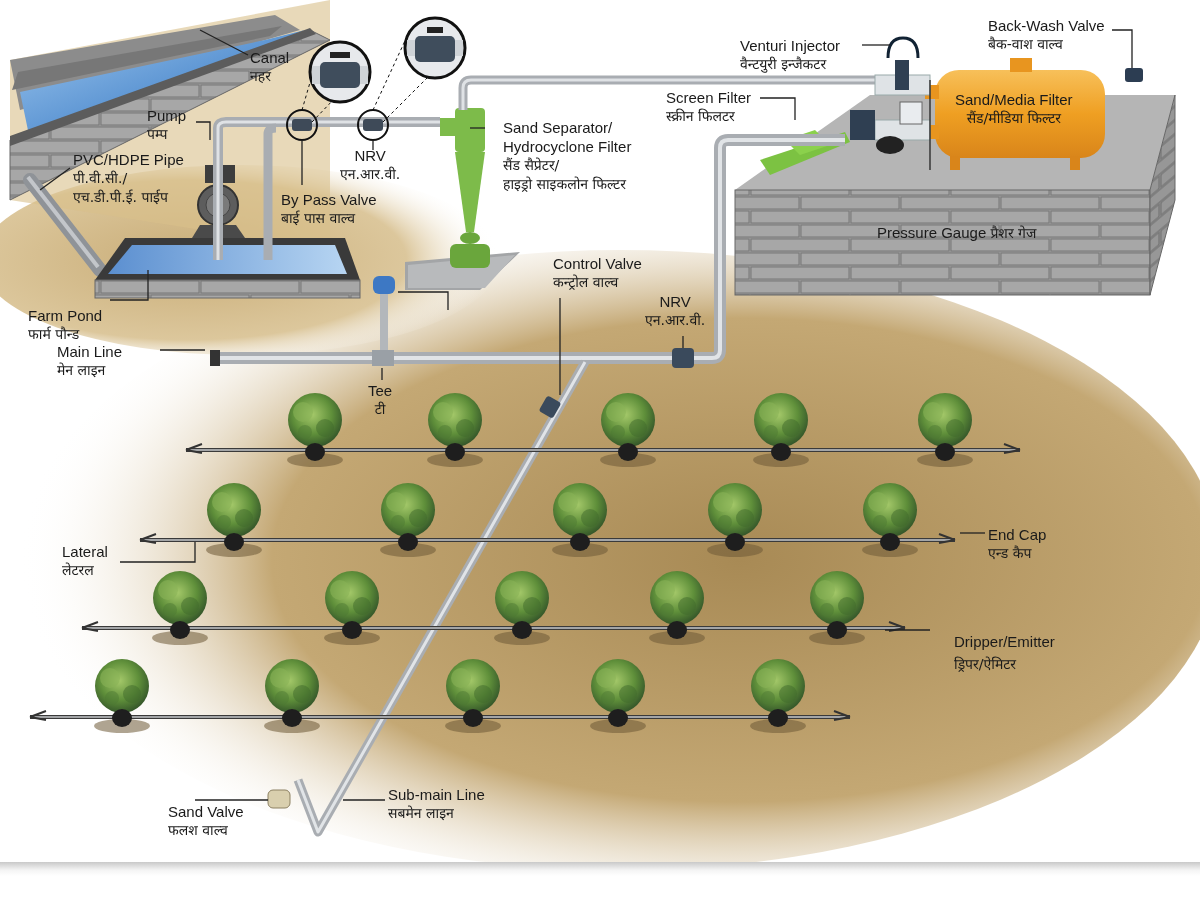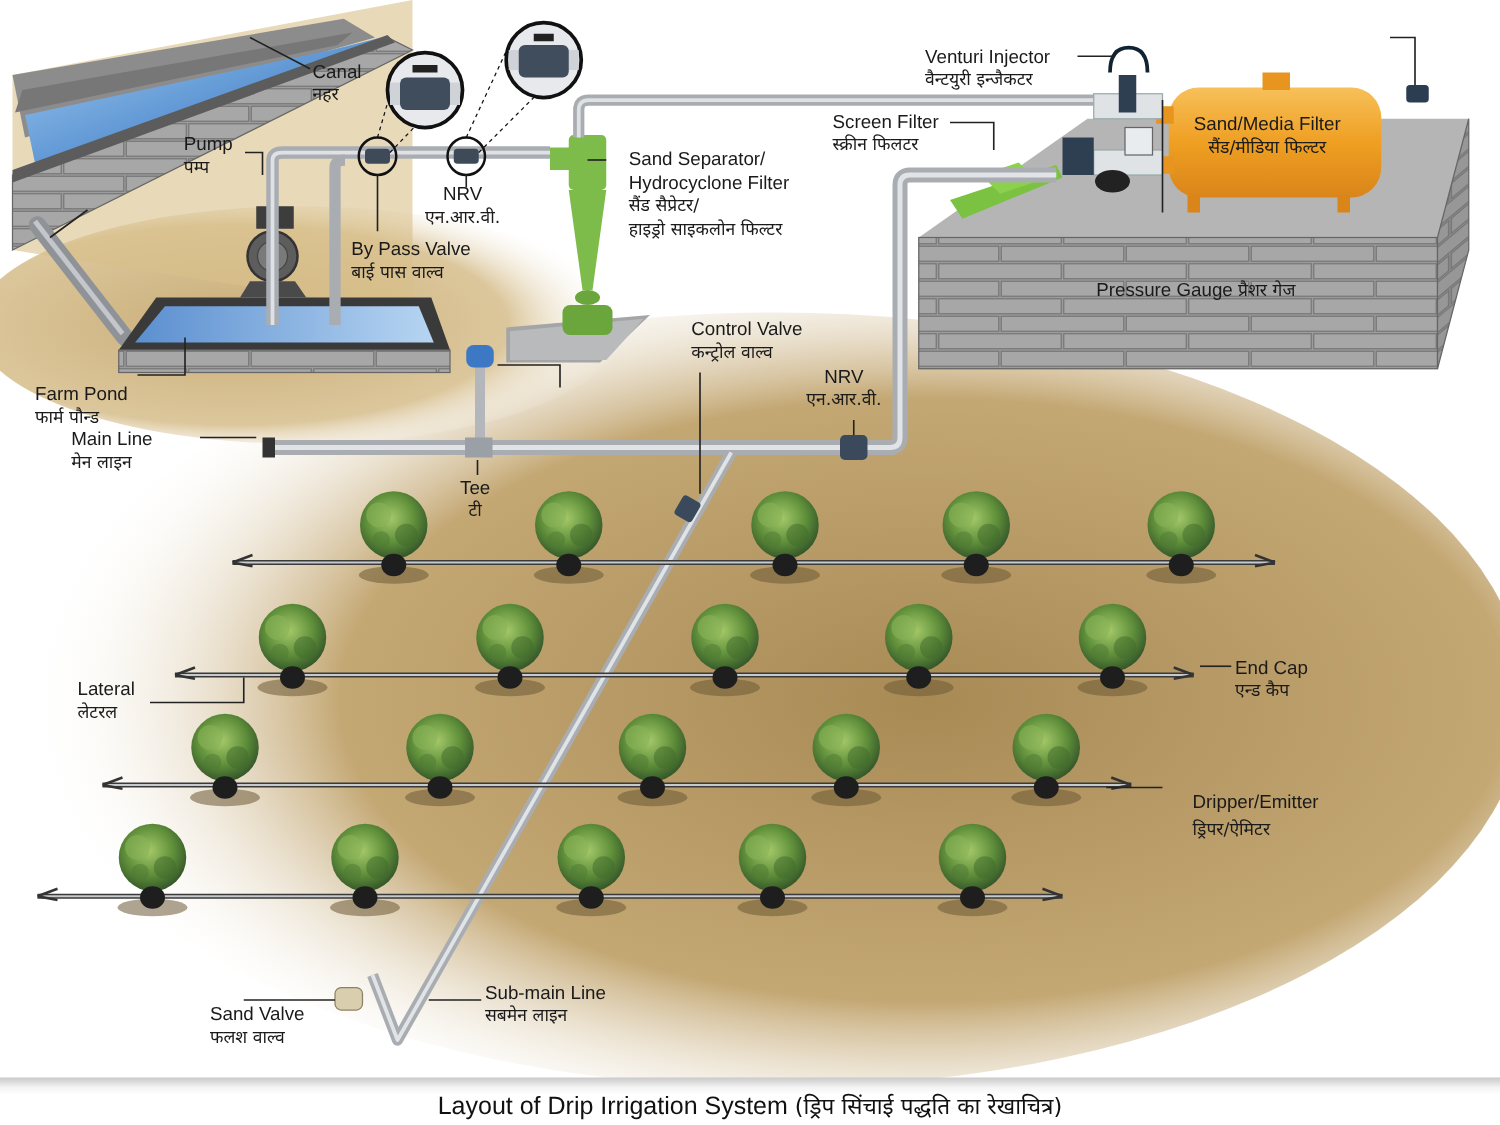--- a/index.html
+++ b/index.html
@@ -262,38 +262,47 @@
 </svg>
 
 <div class="lbl" style="left:250px;top:48px;">
   <span class="en">Canal</span>
   <span class="hi">नहर</span>
 </div>
 <div class="lbl" style="left:147px;top:106px;">
   <span class="en">Pump</span>
   <span class="hi">पम्प</span>
 </div>
+<div class="lbl" style="left:73px;top:150px;">
+  <span class="en">PVC/HDPE Pipe</span>
+  <span class="hi">पी.वी.सी./</span>
+  <span class="hi">एच.डी.पी.ई. पाईप</span>
+</div>
 <div class="lbl" style="left:281px;top:190px;">
   <span class="en">By Pass Valve</span>
   <span class="hi">बाई पास वाल्व</span>
 </div>
 <div class="lbl center" style="left:340px;top:146px;">
   <span class="en">NRV</span>
   <span class="hi">एन.आर.वी.</span>
 </div>
 <div class="lbl" style="left:503px;top:118px;">
   <span class="en">Sand Separator/</span>
   <span class="en">Hydrocyclone Filter</span>
   <span class="hi">सैंड सैप्रेटर/</span>
   <span class="hi">हाइड्रो साइकलोन फिल्टर</span>
 </div>
 <div class="lbl" style="left:740px;top:36px;">
   <span class="en">Venturi Injector</span>
   <span class="hi">वैन्टयुरी इन्जैकटर</span>
 </div>
+<div class="lbl" style="left:988px;top:16px;">
+  <span class="en">Back-Wash Valve</span>
+  <span class="hi">बैक-वाश वाल्व</span>
+</div>
 <div class="lbl" style="left:666px;top:88px;">
   <span class="en">Screen Filter</span>
   <span class="hi">स्क्रीन फिलटर</span>
 </div>
 <div class="lbl center" style="left:955px;top:90px;">
   <span class="en">Sand/Media Filter</span>
   <span class="hi">सैंड/मीडिया फिल्टर</span>
 </div>
 <div class="lbl" style="left:877px;top:180px;margin-top:43px;">
   <span>Pressure Gauge</span>
@@ -334,18 +343,14 @@
 <div class="lbl" style="left:168px;top:802px;">
   <span class="en">Sand Valve</span>
   <span class="hi">फलश वाल्व</span>
 </div>
 <div class="lbl" style="left:388px;top:785px;">
   <span class="en">Sub-main Line</span>
   <span class="hi">सबमेन लाइन</span>
 </div>
 
 <div id="caption-bar"></div>
-<div id="caption">
-  <span>Layout of Drip Irrigation System</span>
-  <span class="hi">(ड्रिप सिंचाई पद्धति का रेखाचित्र)</span>
-</div>
 
 </div>
 
 </body></html>

